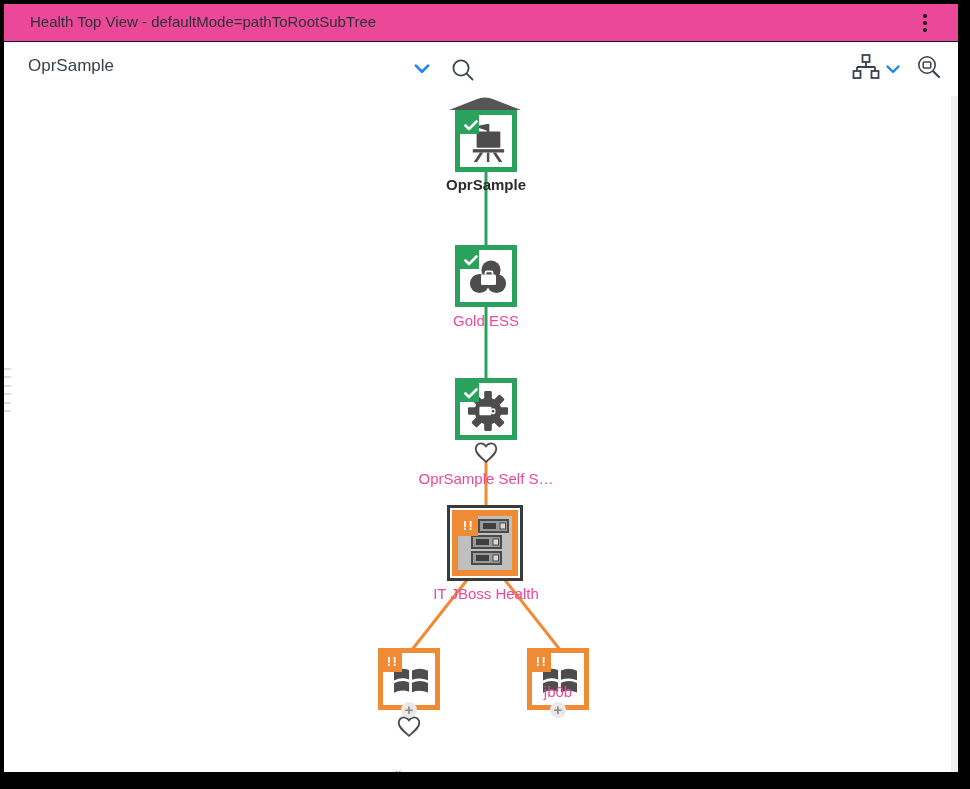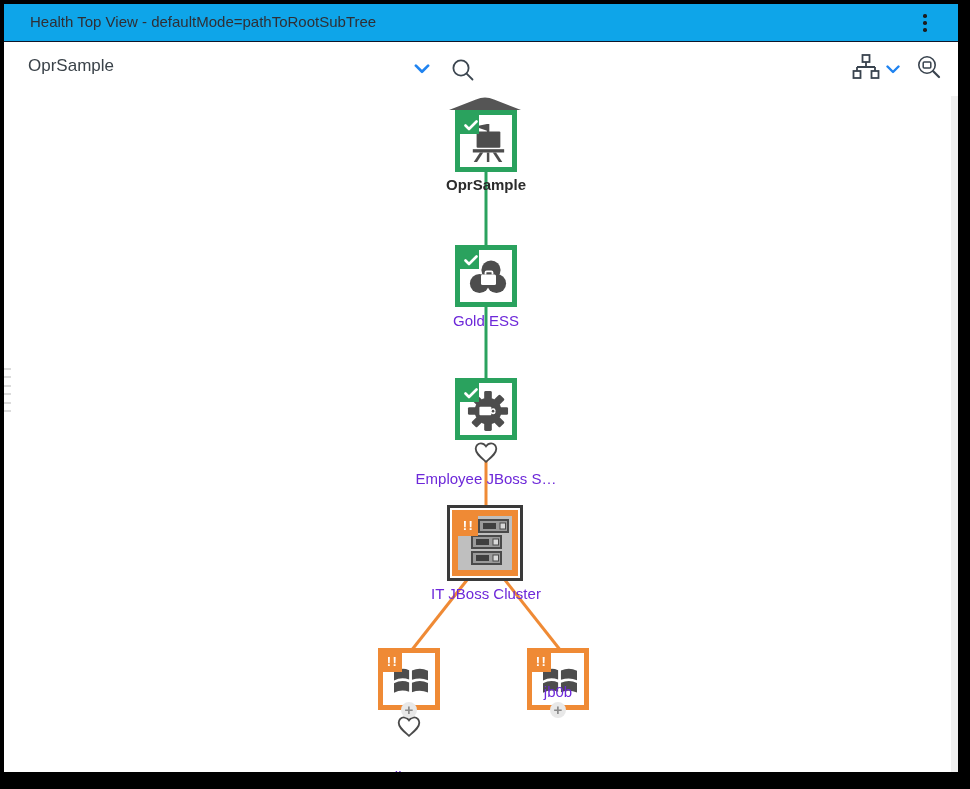--- a/index.html
+++ b/index.html
@@ -8,21 +8,21 @@
     font-family:"Liberation Sans", sans-serif;
     -webkit-font-smoothing:antialiased;
     overflow:hidden;
   }
   .frame{
     position:absolute;left:4px;top:4px;right:12px;bottom:17px;
     background:#fff;overflow:hidden;
   }
   
   .titlebar{
-    position:absolute;left:0;top:0;right:0;height:37px;background:#0ea5e9;
+    position:absolute;left:0;top:0;right:0;height:37px;background:#ec4899;
     border-bottom:6px solid #0f172a;
     padding-left:45px;
   }
   .titlebar .title{
     position:absolute;left:26px;top:9px;font-size:15px;color:#2f2f35;
     white-space:nowrap;
   }
   .kebab{
     position:absolute;right:22px;top:6px;width:22px;height:26px;
     display:flex;flex-direction:column;align-items:center;justify-content:center;gap:3.5px;
@@ -59,21 +59,21 @@
     display:flex;align-items:center;justify-content:center;
   }
   .badge.g{background:#2aa25e;}
   .badge.o{
     background:#ef8a35;color:#fff;font-weight:bold;font-size:13px;
     letter-spacing:1.5px;line-height:20px;text-align:center;padding-left:1px;box-sizing:border-box;
   }
   .node{z-index:2;}
   .nlabel{
     z-index:4;transform:translateX(-50%);white-space:nowrap;
-    font-size:15px;color:#6d28d9;
+    font-size:15px;color:#ec4899;
   }
   .nlabel.bold{font-weight:bold;color:#2b2b2b;}
   .dome{z-index:2;}
   .heart{z-index:4;}
   .expander{
     z-index:5;width:16px;height:16px;border-radius:50%;background:#e8e8e8;
     color:#8a8a8a;font-size:15px;font-weight:bold;line-height:15px;text-align:center;
     cursor:pointer;
   }
   
@@ -220,41 +220,41 @@
         <rect x="25" y="19" width="4.8" height="6.5" rx="2.2" fill="#fff"></rect>
         <circle cx="27.3" cy="22.2" r="1.4" fill="#4d4d4d"></circle>
       </svg>
     </div>
   </div>
   <div class="heart" style="left:469px;top:436px">
     <svg width="26" height="24" viewBox="0 0 24 22">
       <path d="M12 20 C7.2 15.8 2.5 12.4 2.5 8 C2.5 5.2 4.7 3 7.3 3 C9.2 3 10.9 4.1 12 5.8 C13.1 4.1 14.8 3 16.7 3 C19.3 3 21.5 5.2 21.5 8 C21.5 12.4 16.8 15.8 12 20 Z" fill="#fff" stroke="#4a4a4a" stroke-width="1.7"></path>
     </svg>
   </div>
-  <div class="nlabel" style="left:482px;top:466px">Employee JBoss S…</div>
+  <div class="nlabel" style="left:482px;top:466px">OprSample Self S…</div>
 
   <div class="cluster-outer" style="left:443px;top:501px">
     <div class="cluster-inner">
       <svg width="54" height="54" viewBox="0 0 54 54" style="position:absolute;left:0;top:0">
         <g stroke="#4a4a4a" stroke-width="2" fill="#9a9a9a">
           <rect x="21" y="4" width="29" height="12"></rect>
           <rect x="14" y="20" width="29" height="12"></rect>
           <rect x="14" y="36" width="29" height="12"></rect>
         </g>
         <rect x="25" y="7" width="13" height="6" fill="#3f3f3f"></rect>
         <rect x="42" y="7" width="5.5" height="6" fill="#d9d9d9" stroke="#4a4a4a" stroke-width="1"></rect>
         <rect x="18" y="23" width="13" height="6" fill="#3f3f3f"></rect>
         <rect x="35" y="23" width="5.5" height="6" fill="#d9d9d9" stroke="#4a4a4a" stroke-width="1"></rect>
         <rect x="18" y="39" width="13" height="6" fill="#3f3f3f"></rect>
         <rect x="35" y="39" width="5.5" height="6" fill="#d9d9d9" stroke="#4a4a4a" stroke-width="1"></rect>
       </svg>
       <div class="badge o">!!</div>
     </div>
   </div>
-  <div class="nlabel" style="left:482px;top:581px">IT JBoss Cluster</div>
+  <div class="nlabel" style="left:482px;top:581px">IT JBoss Health</div>
 
   <div class="node" style="left:374px;top:644px">
     <div class="nbox orange">
       <div class="badge o">!!</div>
       <svg width="40" height="34" viewBox="0 0 40 36" fill="#4d4d4d">
         <path d="M2 8 Q10 3 18 6.5 L18 16.5 Q10 13 2 17.5 Z"></path>
         <path d="M21 6.8 Q30 3.2 38 7.2 L38 17.2 Q30 13.5 21 16.8 Z"></path>
         <path d="M2 20.5 Q10 16 18 19.5 L18 29.5 Q10 26 2 30.5 Z"></path>
         <path d="M21 19.8 Q30 16.2 38 20.2 L38 30.2 Q30 26.5 21 29.8 Z"></path>
       </svg>

